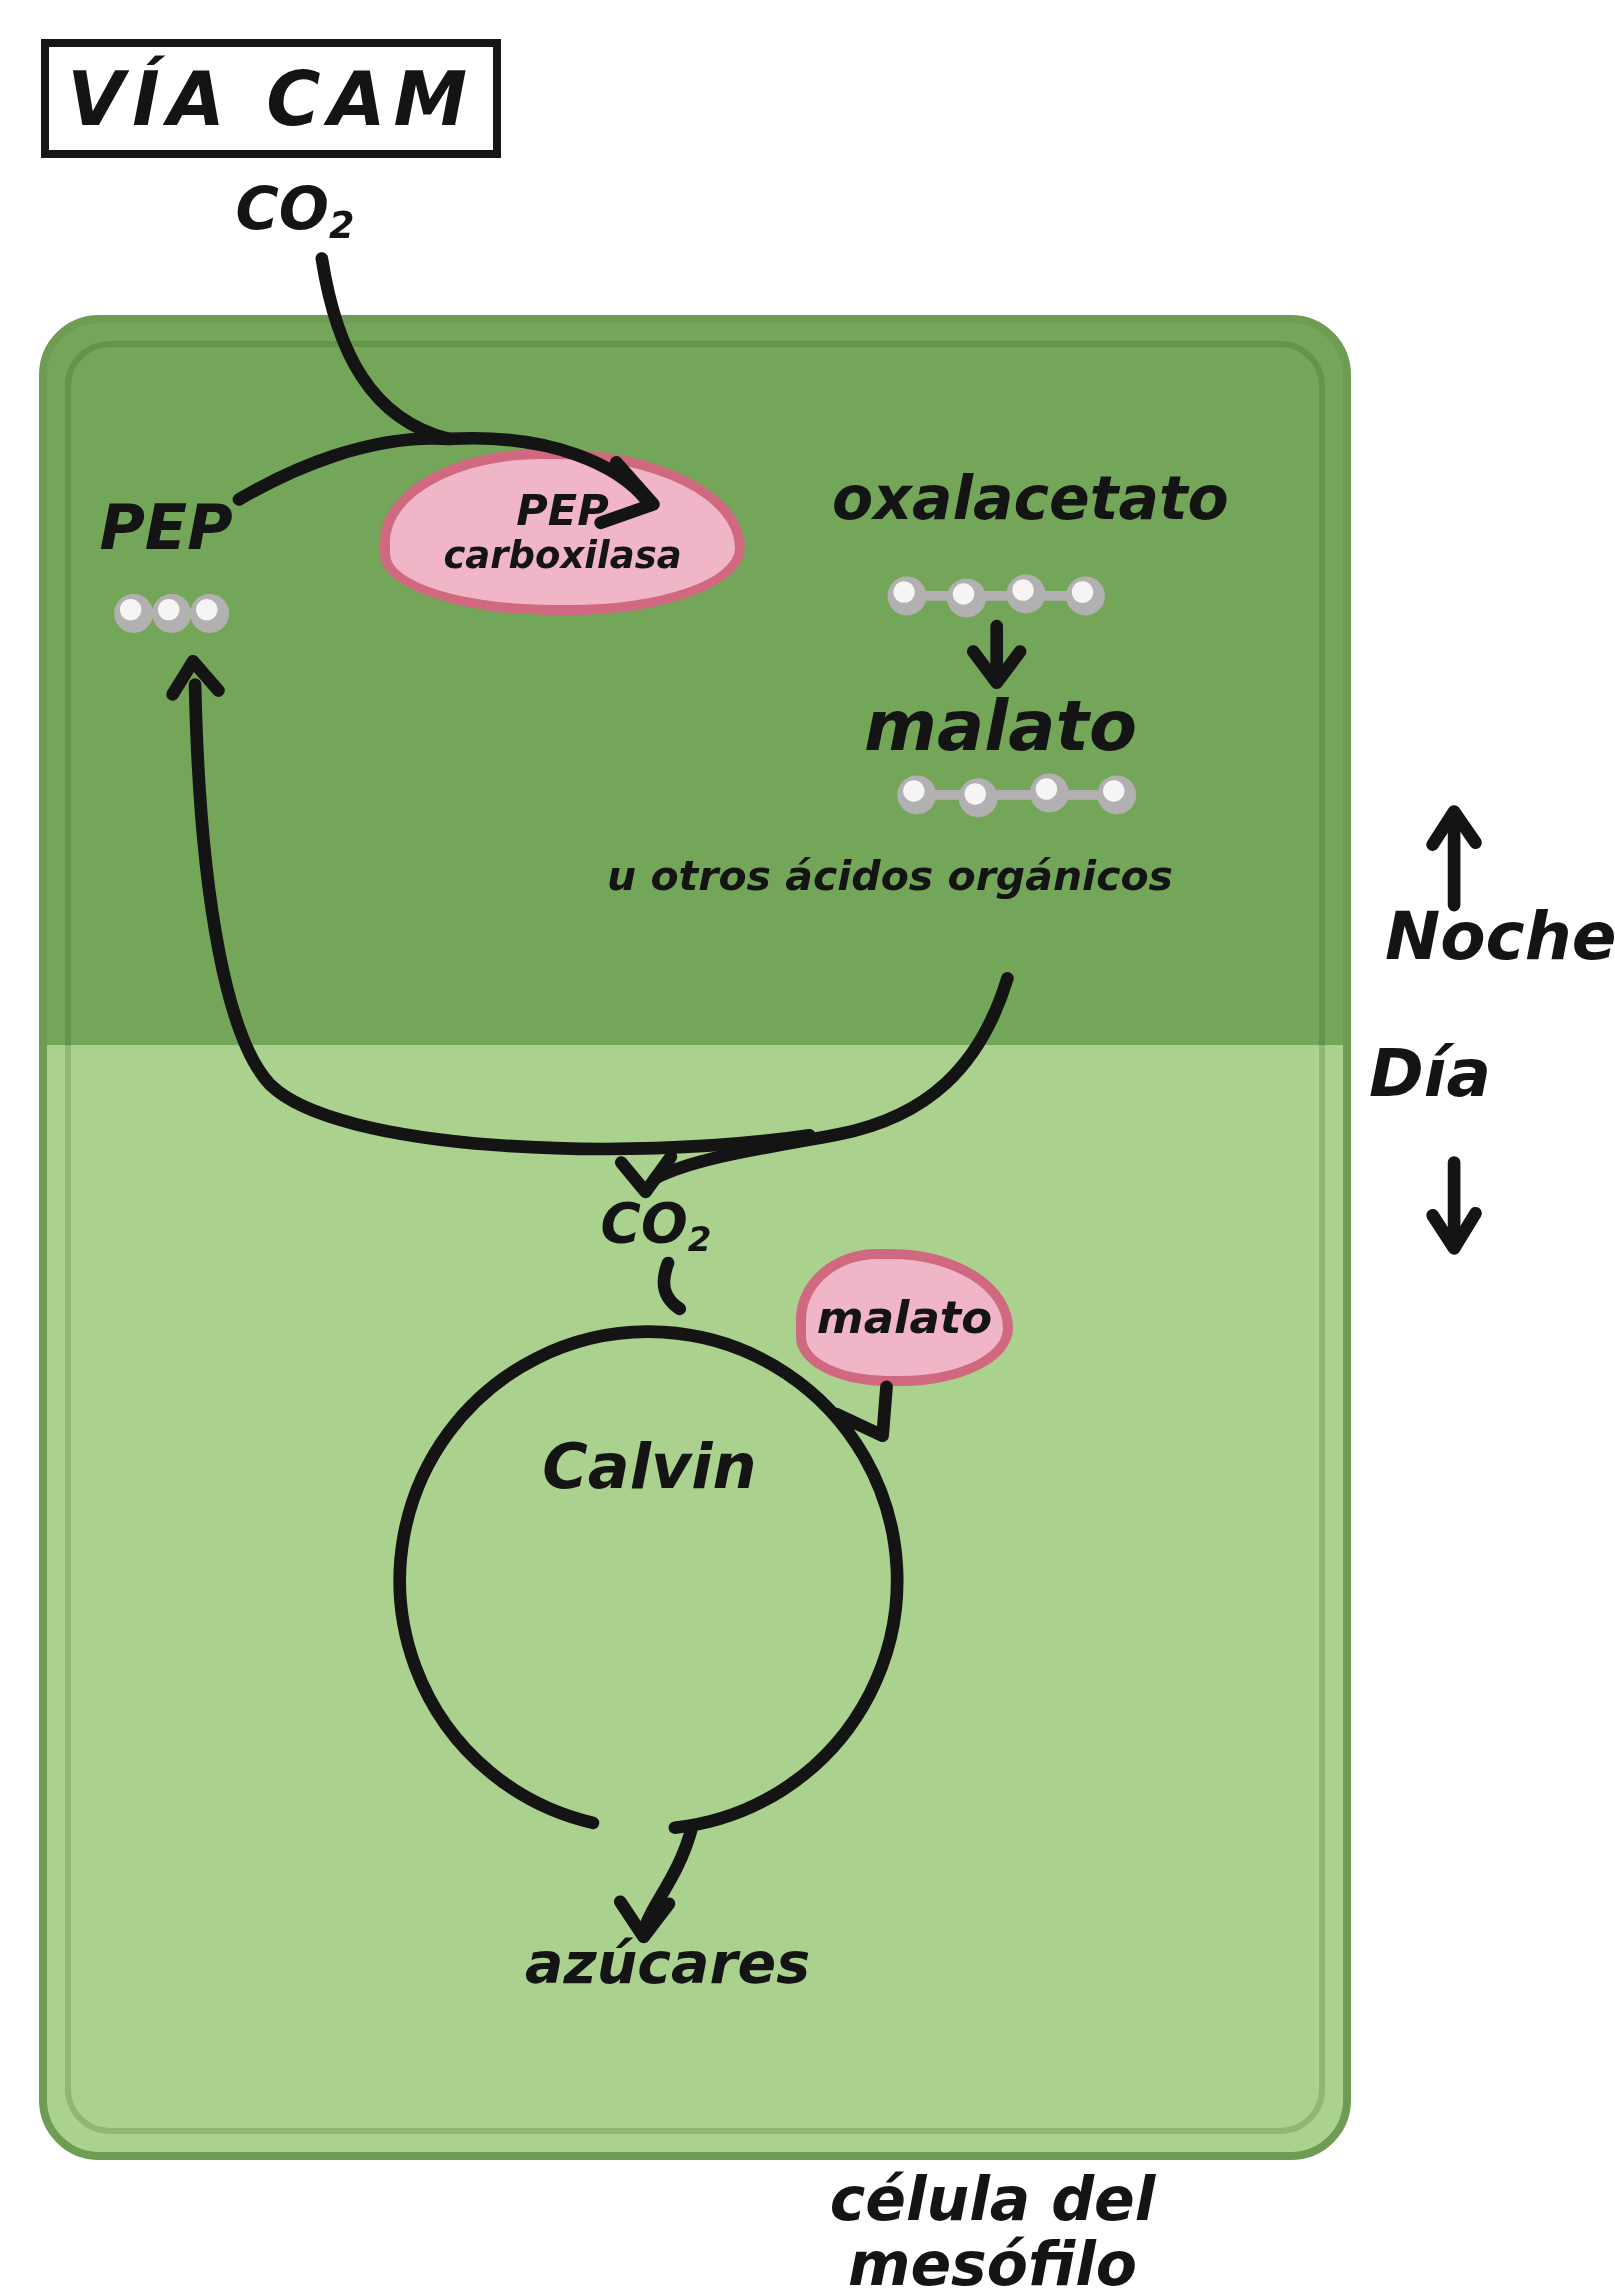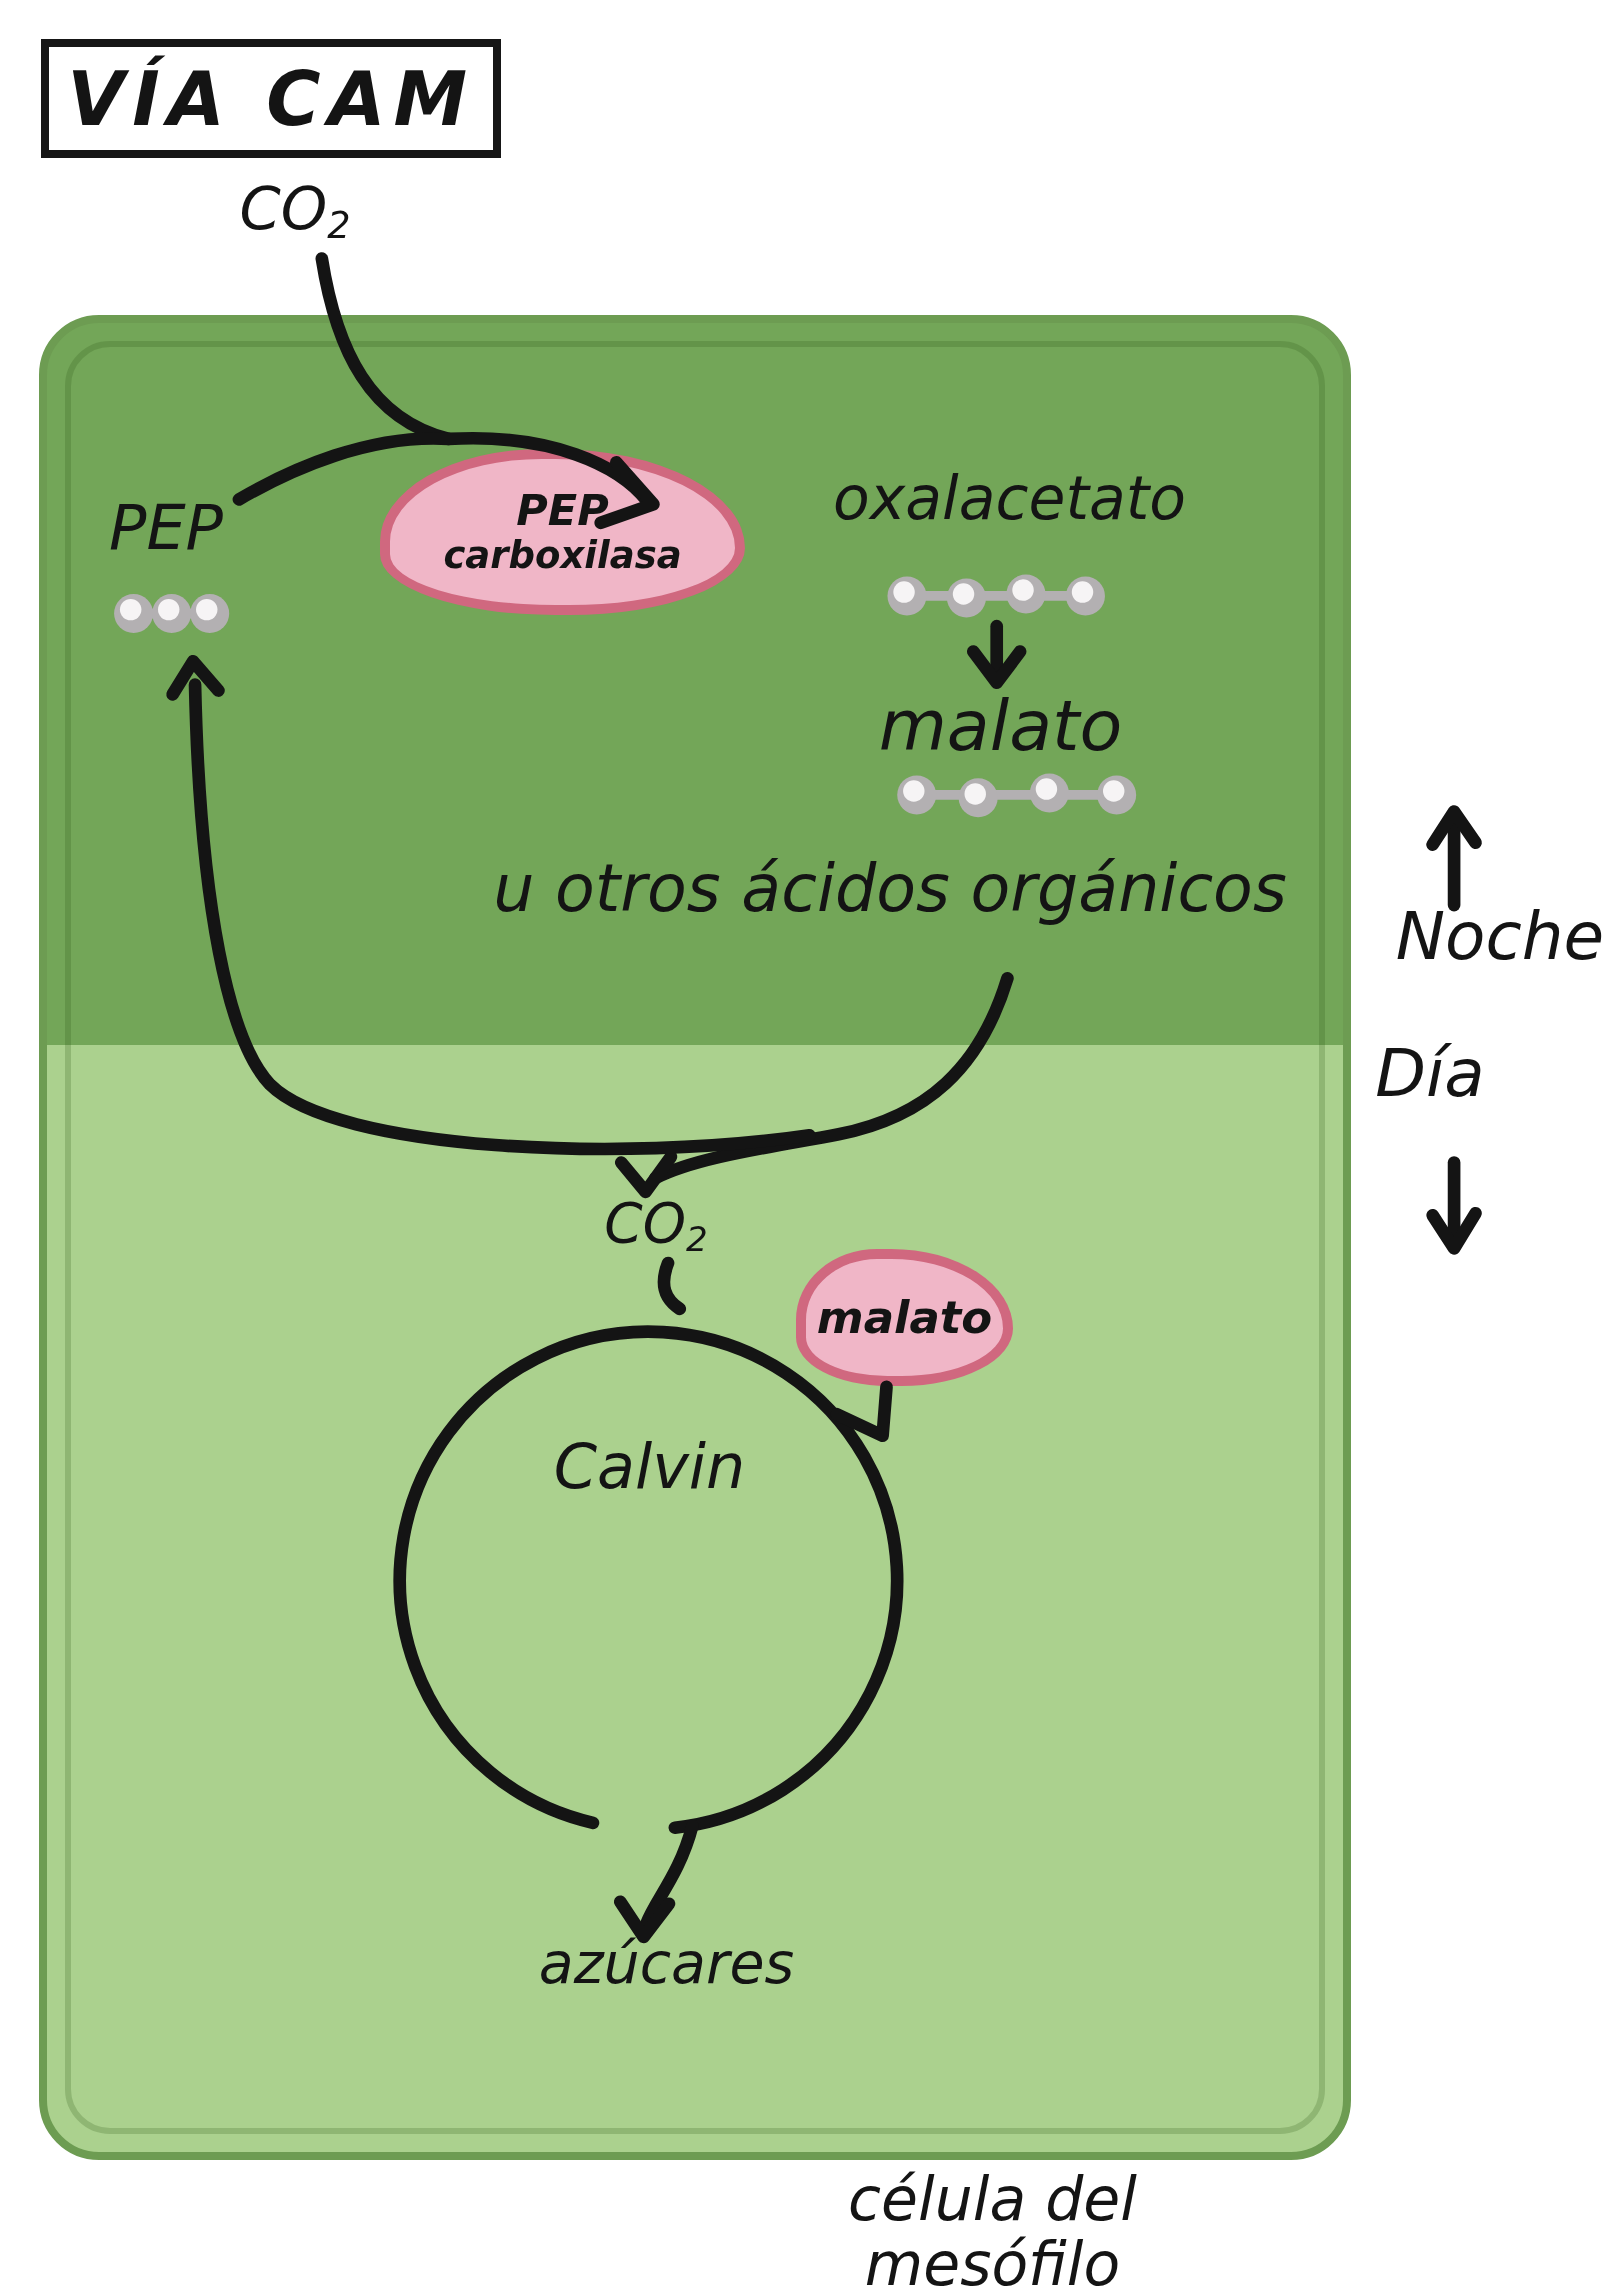--- a/index.html
+++ b/index.html
@@ -18,30 +18,30 @@
   .title-box span{font-size:74px;font-weight:bold;font-style:italic;letter-spacing:7.8px;color:var(--ink);}
 
   
   .cell{position:absolute;left:39px;top:315px;width:1312px;height:1845px;box-sizing:border-box;
     border:8.8px solid var(--cell_border);border-radius:60px;
     background:linear-gradient(to bottom,var(--night_green) 0px,var(--night_green) 722px,var(--day_green) 722px,var(--day_green) 100%);}
   .cell-inner-line{position:absolute;left:17.6px;top:17.6px;right:17.6px;bottom:17.6px;
     border:6.8px solid rgba(45,85,25,0.22);border-radius:45px;pointer-events:none;}
 
   
-  .hw{position:absolute;color:var(--ink);font-style:italic;font-weight:normal;text-align:center;line-height:1.08;}
+  .hw{position:absolute;color:var(--ink);font-style:italic;font-weight:bold;text-align:center;line-height:1.08;}
 
   .co2-top{left:222px;top:177px;width:146px;font-size:59px;}
   .co2-day{left:583px;top:1194px;width:146px;font-size:55px;}
   .co2-sub{font-size:0.62em;vertical-align:-0.25em;}
 
   .pep-label{left:88px;top:495px;width:156px;font-size:62px;}
   .oxa-label{left:832px;top:466px;width:355px;font-size:60px;}
   .malato-label{left:854px;top:689px;width:293px;font-size:70px;}
-  .acids-label{left:456px;top:854px;width:868px;font-size:65px;}
+  .acids-label{left:456px;top:854px;width:868px;font-size:41px;}
   .calvin-label{left:476px;top:1420px;width:347px;font-size:62px;line-height:1.5;}
   .sugars-label{left:525px;top:1933px;width:283px;font-size:57px;}
   .noche-label{left:1385px;top:901px;width:230px;font-size:66px;}
   .dia-label{left:1342px;top:1038px;width:176px;font-size:66px;}
   .caption{left:768px;top:2167px;width:449px;font-size:60px;}
 
   
   .blob{position:absolute;box-sizing:border-box;background:var(--enzyme_fill);
     border:10.7px solid var(--enzyme_border);display:flex;flex-direction:column;
     align-items:center;justify-content:center;color:var(--ink);font-style:italic;font-weight:bold;}

